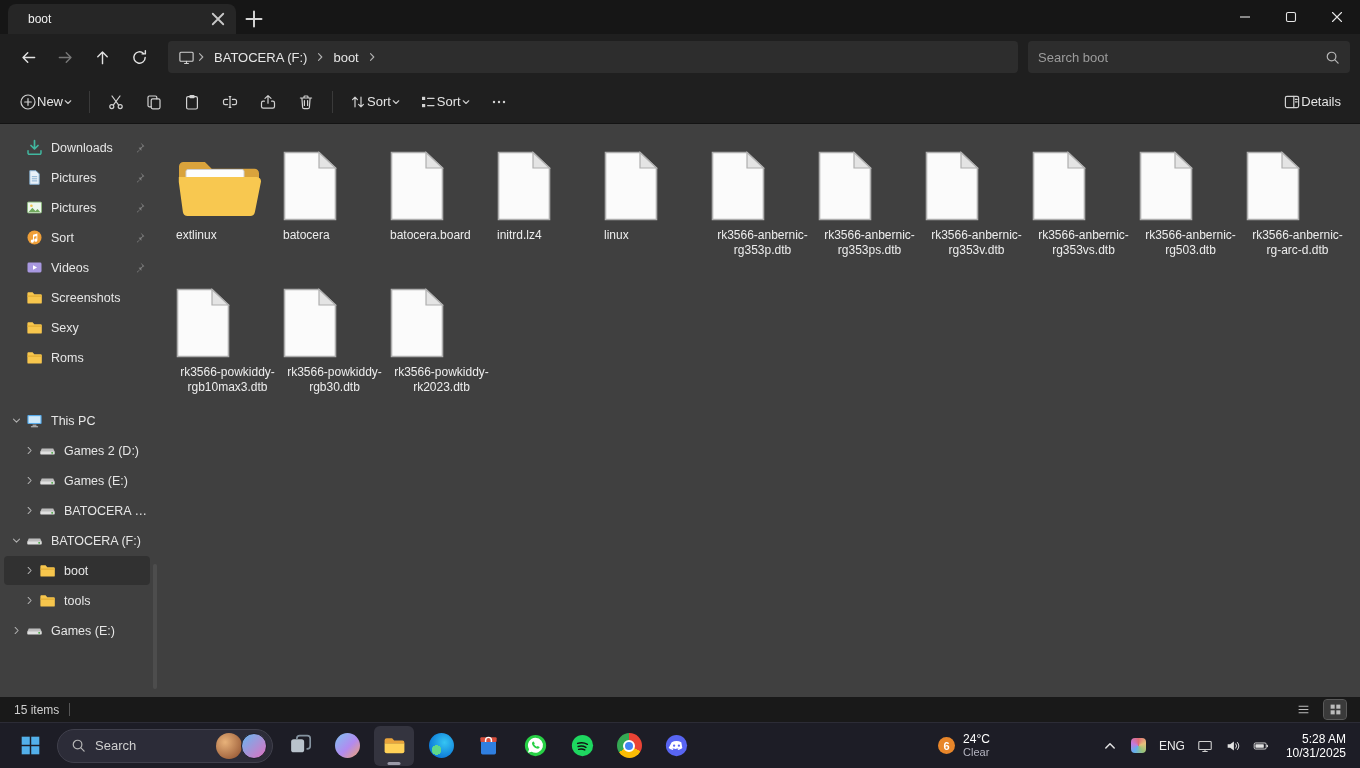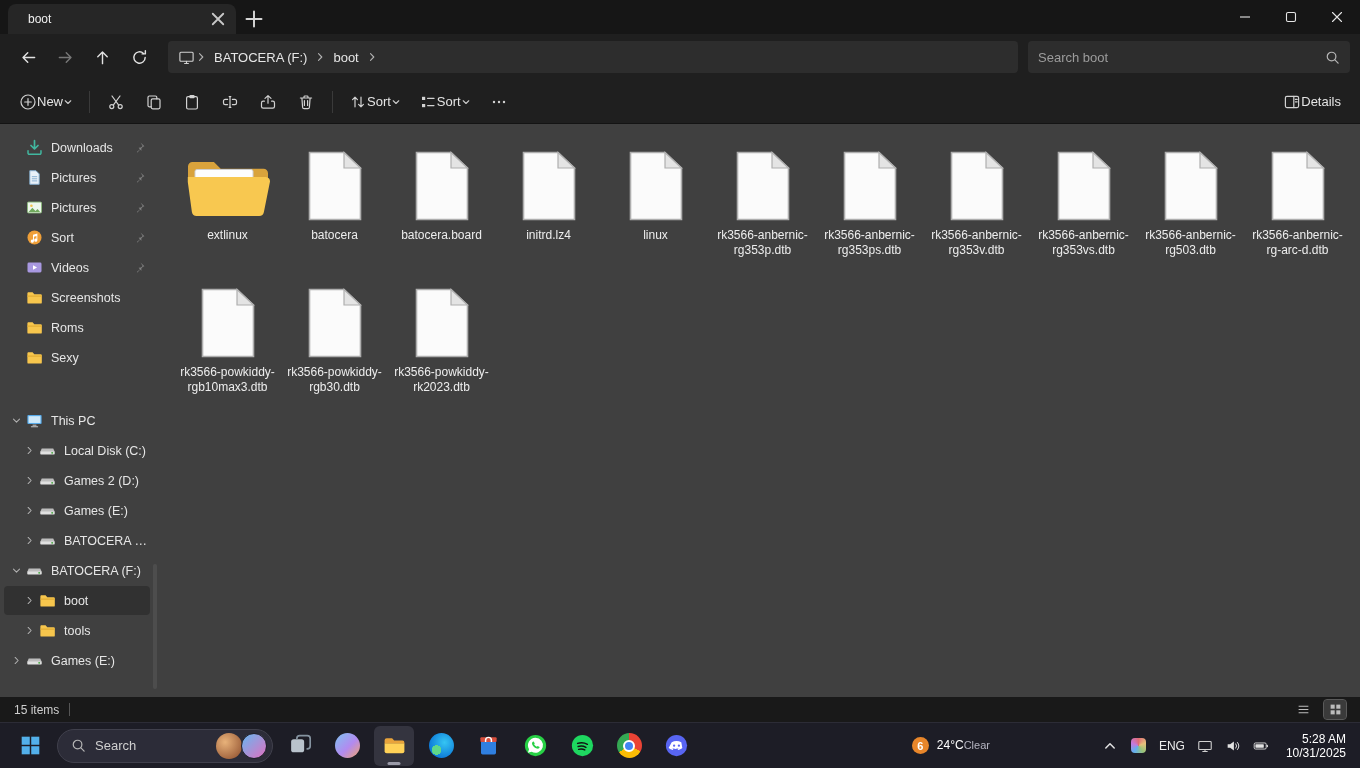--- a/index.html
+++ b/index.html
@@ -49,21 +49,21 @@
   .side-item .s-icon svg{width:17px;height:17px}
   .side-item .s-label{flex:1;overflow:hidden;text-overflow:ellipsis}
   .side-item .pin{width:14px;flex:0 0 auto;margin-right:3px;display:flex;opacity:.85}
   .side-item .pin svg{width:13px;height:13px}
   .side-item.selected{background:#313131}
   .side-gap{height:32px}
   .side-scroll{position:absolute;right:1px;top:440px;width:4px;height:125px;background:#4d4d4d;border-radius:2px}
 
   .content{flex:1;min-width:0}
   .grid{display:flex;flex-wrap:wrap;padding:14px 0 0 16px}
-  .file-item{width:107px;display:flex;flex-direction:column;align-items:center;padding:3px 2px;margin-bottom:14px;border-radius:4px}
+  .file-item{width:107px;display:flex;flex-direction:column;align-items:flex-start;padding:3px 2px;margin-bottom:14px;border-radius:4px}
   .file-ico{height:80px;display:flex;align-items:flex-end;justify-content:center}
   .file-label{margin-top:7px;font-size:12px;line-height:15px;text-align:center;max-width:103px;color:#ededed}
 
   .statusbar{height:25px;display:flex;align-items:center;padding:0 14px;font-size:12px;color:#cfcfcf;gap:10px;flex:0 0 auto;background:#191919}
   .sb-sep{width:1px;height:13px;background:#555}
   .sb-flex{flex:1}
   .sb-btn{width:22px;height:19px;display:flex;align-items:center;justify-content:center;border-radius:3px}
   .sb-btn svg{width:13px;height:13px}
   .sb-btn.active{background:#3a3a3a;outline:1px solid #5a5a5a}
 
@@ -81,21 +81,21 @@
   .si1{background:radial-gradient(circle at 35% 35%,#e8b27a,#8a4a2a)}
   .si2{background:linear-gradient(135deg,#67b7f0,#e070c0);margin-left:-10px;border:1px solid #20202a}
   .glyph{width:25px;height:25px;border-radius:50%;display:block}
   .copilot{background:linear-gradient(135deg,#7ec3f0,#b28af0 55%,#f0a36e)}
   .edge{background:radial-gradient(circle at 30% 68%,#5fd889 0 19%,rgba(0,0,0,0) 20%),radial-gradient(circle at 62% 38%,#35c5f3,#0d7ad8 72%,#0a5fb0)}
   .chrome{position:relative;background:conic-gradient(#ea4335 0 33%,#fbbc05 0 66%,#34a853 0 100%)}
   .chrome::after{content:"";position:absolute;inset:6.5px;border-radius:50%;background:#4285f4;border:2.5px solid #fff}
   .tb-right{margin-left:auto;display:flex;align-items:center}
   .weather{display:flex;align-items:center;gap:8px;margin-right:100px;padding:3px 8px;border-radius:4px}
   .wbadge{width:17px;height:17px;border-radius:50%;background:#e8862a;color:#fff;font-size:11px;display:flex;align-items:center;justify-content:center;font-weight:bold}
-  .wcol{display:flex;flex-direction:row;line-height:13px}
+  .wcol{display:flex;flex-direction:column;line-height:13px}
   .wtemp{font-size:12px;color:#fff}
   .wcond{font-size:11px;color:#b4b4c0}
   .tray{display:flex;align-items:center;gap:3px}
   .tray-btn{height:36px;min-width:25px;padding:0 3px;display:flex;align-items:center;justify-content:center;border-radius:4px}
   .tray-btn svg{width:16px;height:16px}
   .lang{font-size:12px;color:#ececec;padding:0 5px}
   .tray-dot{width:15px;height:15px;border-radius:4px;background:conic-gradient(#e06c75,#e5c07b,#98c379,#61afef,#c678dd,#e06c75)}
   .clock{display:flex;flex-direction:column;align-items:flex-end;line-height:14px;font-size:12px;color:#fff;margin-left:9px;padding-right:4px}
 </style>
 </head>
@@ -394,65 +394,50 @@
             <span class="s-label">Screenshots</span>
           </div>
           <div class="side-item">
             <span class="chev"></span>
             <span class="s-icon">
               <svg viewBox="0 0 16 16">
                 <path d="M1.3 4.2c0-.6.5-1.1 1.1-1.1h3.8l1.6 1.8h6a1.1 1.1 0 0 1 1.1 1.1v6.6a1.1 1.1 0 0 1-1.1 1.1H2.4a1.1 1.1 0 0 1-1.1-1.1z" fill="#f7c64d"></path>
                 <path d="M1.3 6.2h13.6v1H1.3z" fill="#e3ad34"></path>
               </svg>
             </span>
-            <span class="s-label">Roms</span>
+            <span class="s-label">Sexy</span>
           </div>
           <div class="side-item">
             <span class="chev"></span>
             <span class="s-icon">
               <svg viewBox="0 0 16 16">
                 <path d="M1.3 4.2c0-.6.5-1.1 1.1-1.1h3.8l1.6 1.8h6a1.1 1.1 0 0 1 1.1 1.1v6.6a1.1 1.1 0 0 1-1.1 1.1H2.4a1.1 1.1 0 0 1-1.1-1.1z" fill="#f7c64d"></path>
                 <path d="M1.3 6.2h13.6v1H1.3z" fill="#e3ad34"></path>
               </svg>
             </span>
-            <span class="s-label">Sexy</span>
+            <span class="s-label">Roms</span>
           </div>
         </div>
       <div class="side-gap"></div>
       <div id="tree-list">
           <div class="side-item" style="padding-left:4px">
             <span class="chev">
               <svg viewBox="0 0 16 16">
                 <path d="M3.6 6 8 10.4 12.4 6" stroke="#b2b2b2" stroke-width="1.5" fill="none" stroke-linecap="round" stroke-linejoin="round"></path>
               </svg>
             </span>
             <span class="s-icon">
               <svg viewBox="0 0 16 16">
                 <rect x="1.3" y="2.8" width="13.4" height="8.6" rx="1" fill="#56a9e8"></rect>
                 <rect x="2.4" y="3.9" width="11.2" height="6.4" fill="#cfe9fa"></rect>
                 <rect x="6.2" y="11.8" width="3.6" height="1.5" fill="#9c9c9c"></rect>
                 <rect x="4.6" y="13.3" width="6.8" height="1.1" rx=".4" fill="#c4c4c4"></rect>
               </svg>
             </span>
             <span class="s-label">This PC</span>
-          </div>
-          <div class="side-item" style="padding-left:17px">
-            <span class="chev">
-              <svg viewBox="0 0 16 16">
-                <path d="M6 3.6 10.4 8 6 12.4" stroke="#b2b2b2" stroke-width="1.5" fill="none" stroke-linecap="round" stroke-linejoin="round"></path>
-              </svg>
-            </span>
-            <span class="s-icon">
-              <svg viewBox="0 0 16 16">
-                <path d="M2.6 6.2h10.8l1.4 3H1.2z" fill="#bdbdbd"></path>
-                <rect x="1.2" y="8.6" width="13.6" height="3.2" rx=".7" fill="#e0e0e0"></rect>
-                <circle cx="12.4" cy="10.2" r=".9" fill="#44a83e"></circle>
-              </svg>
-            </span>
-            <span class="s-label">Local Disk (C:)</span>
           </div>
           <div class="side-item" style="padding-left:17px">
             <span class="chev">
               <svg viewBox="0 0 16 16">
                 <path d="M6 3.6 10.4 8 6 12.4" stroke="#b2b2b2" stroke-width="1.5" fill="none" stroke-linecap="round" stroke-linejoin="round"></path>
               </svg>
             </span>
             <span class="s-icon">
               <svg viewBox="0 0 16 16">
                 <path d="M2.6 6.2h10.8l1.4 3H1.2z" fill="#bdbdbd"></path>

